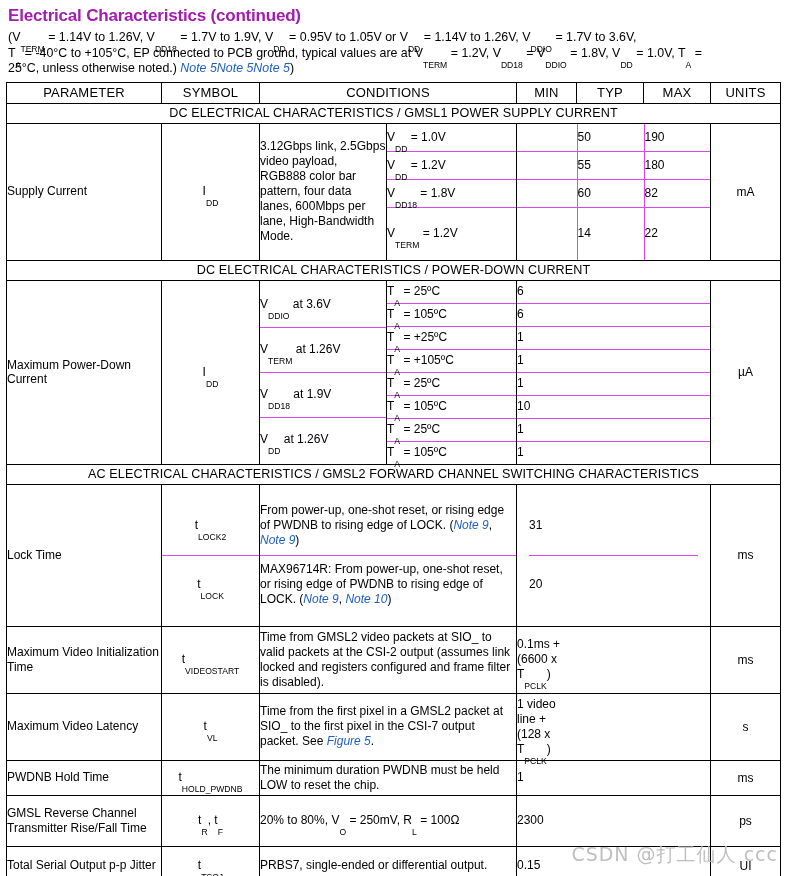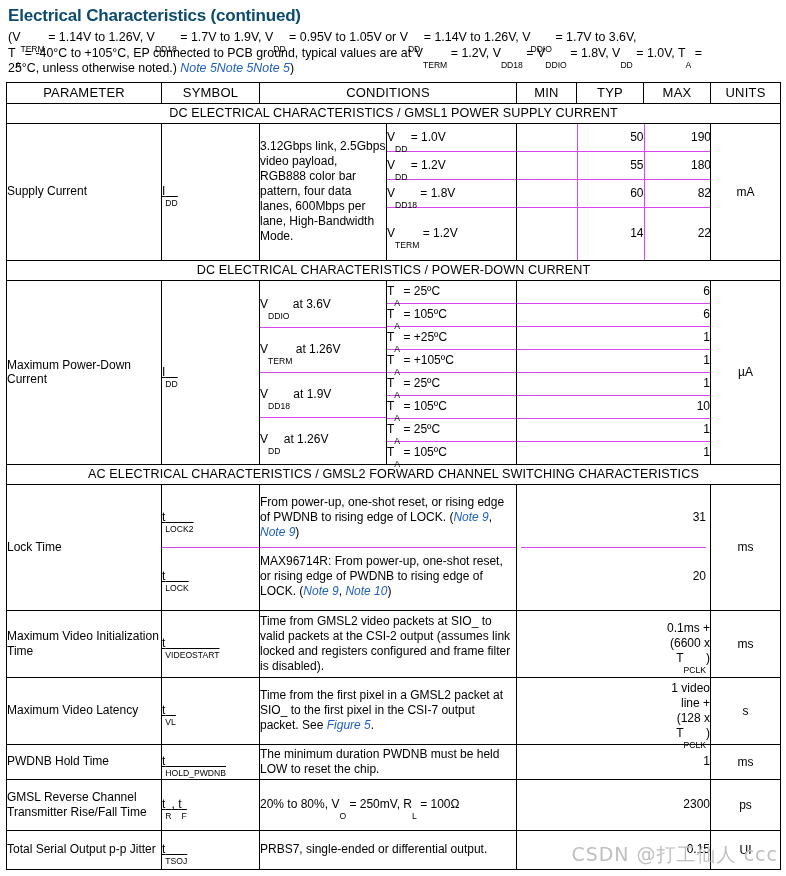--- a/index.html
+++ b/index.html
@@ -7,21 +7,21 @@
     width:786px;height:876px;
     background:#ffffff;
     font-family:"Liberation Sans","DejaVu Sans",sans-serif;
     color:#000;
     overflow:hidden;
     position:relative;
   }
   .page{position:relative;width:786px;height:876px;box-sizing:border-box;padding:4px 6px 0 6px;}
 
   .title{
-    color:#0c4a6e;
+    color:#a21caf;
     font-size:17px;
     font-weight:bold;
     letter-spacing:-0.2px;
     margin:2px 0 4px 2px;
     line-height:20px;
   }
 
   .cond-block{
     font-size:12.4px;
     line-height:15.6px;
@@ -53,23 +53,23 @@
   }
   .sect td{
     font-weight:bold;
     font-size:12.6px;
     height:19px;
     padding:1px 0 1px 5px;
     letter-spacing:0.1px;
     text-align:center;
   }
   .pcell{padding:3px 0 3px 6px;text-align:left;line-height:14.6px;}
-  .scell{text-align:left;line-height:14.6px;padding:2px 2px;text-decoration:underline;}
+  .scell{text-align:center;line-height:14.6px;padding:2px 2px;}
   .ccell{padding:3px 5px 3px 6px;text-align:left;line-height:15px;}
-  .vcell{text-align:right;line-height:15px;padding:2px 2px;}
+  .vcell{text-align:left;line-height:15px;padding:2px 2px;}
   .ucell{text-align:center;}
   .nb-l{border-left:none;}
   .nb-r{border-right:none;}
 
   
   table.inner{border-collapse:collapse;width:100%;table-layout:fixed;font-size:12px;}
   table.inner td{border:1px solid #d946ef;padding:0;}
   table.inner tr:first-child td{border-top:none;}
   table.inner tr:last-child td{border-bottom:none;}
   table.inner td:first-child{border-left:none;}
@@ -294,21 +294,21 @@
           <tbody>
                 <tr>
                   <td class="ccell" style="height:58px"><span>From power-up, one-shot reset, or rising edge of PWDNB to rising edge of LOCK. (</span><span class="lnk">Note 9</span><span>, </span><span class="lnk">Note 9</span><span>)</span></td>
                 </tr>
           <tr>
                   <td class="ccell" style="height:58px"><span>MAX96714R: From power-up, one-shot reset, or rising edge of PWDNB to rising edge of LOCK. (</span><span class="lnk">Note 9</span><span>, </span><span class="lnk">Note 10</span><span>)</span></td>
                 </tr>
         </tbody>
             </table>
       </td>
-      <td colspan="3" style="padding:4px">
+      <td colspan="3" style="padding:12px">
         <table class="inner">
           <tbody>
                 <tr>
                   <td class="vcell" style="height:58px">31</td>
                 </tr>
           <tr>
                   <td class="vcell" style="height:58px">20</td>
                 </tr>
         </tbody>
             </table>

